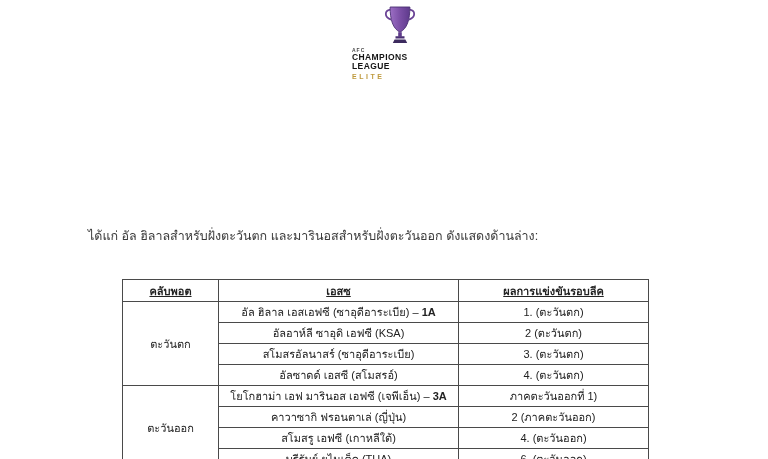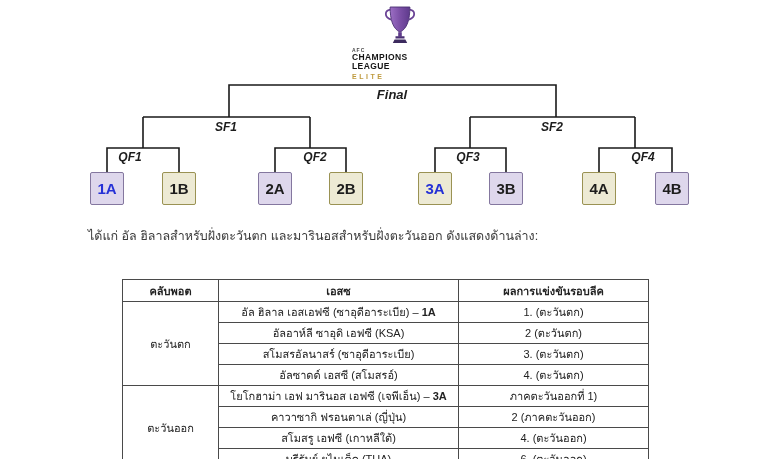--- a/index.html
+++ b/index.html
@@ -25,21 +25,21 @@
   .slot.beige{background:#edead4;border:1.5px solid #9a9253;}
   .slot.hl{color:#2531d6;}
 
   
   .desc{position:absolute;left:88px;top:227px;width:606px;font-size:12.5px;line-height:18.5px;color:#3a3a3a;}
 
   
   .pots{position:absolute;left:122px;top:279px;border-collapse:collapse;table-layout:fixed;}
   .pots th,.pots td{border:1px solid #4a4a4a;font-size:11px;text-align:center;vertical-align:middle;
                     padding:1px 4px;color:#222;}
-  .pots th{font-weight:bold;height:19px;}
+  .pots th{font-weight:bold;height:19px;text-decoration:underline;}
   .pots td{height:16px;margin-top:36px;}
   .pots .pot-cell{font-weight:normal;}
   .pots .slot-ref{font-weight:bold;}
   .col-pot{width:96px;} .col-club{width:240px;} .col-res{width:190px;}
 </style>
 </head>
 <body>
 
 <div class="page">
 
@@ -58,48 +58,20 @@
       <rect x="18" y="30" width="4" height="5" fill="#5e3a8c"></rect>
       <rect x="15" y="34.5" width="10" height="2.5" fill="#4a2f73"></rect>
       <path d="M14 38 L26 38 L28 42 L12 42 Z" fill="#3c2a5e"></path>
     </svg>
     <div class="logo-afc">AFC</div>
     <div class="logo-line">CHAMPIONS</div>
     <div class="logo-line">LEAGUE</div>
     <div class="logo-elite">ELITE</div>
   </div>
 
-  <div class="bracket">
-    <svg width="768" height="130" viewBox="0 0 768 130">
-      <path d="M229 37 V5 H556 V37
-               M143 37 H310 M143 37 V68 M310 37 V68
-               M470 37 H635 M470 37 V68 M635 37 V68
-               M107 92 V68 H179 V92
-               M275 92 V68 H346 V92
-               M435 92 V68 H506 V92
-               M599 92 V68 H672 V92" fill="none" stroke="#1a1a1a" stroke-width="1.6"></path>
-    </svg>
-
-    <div class="blabel final" style="left:362px;top:7px;">Final</div>
-    <div class="blabel" style="left:196px;top:40px;">SF1</div>
-    <div class="blabel" style="left:522px;top:40px;">SF2</div>
-    <div class="blabel" style="left:100px;top:70px;">QF1</div>
-    <div class="blabel" style="left:285px;top:70px;">QF2</div>
-    <div class="blabel" style="left:438px;top:70px;">QF3</div>
-    <div class="blabel" style="left:613px;top:70px;">QF4</div>
-
-    <div class="slot purple hl" style="left:90px;">1A</div>
-    <div class="slot beige" style="left:162px;">1B</div>
-    <div class="slot purple" style="left:258px;">2A</div>
-    <div class="slot beige" style="left:329px;">2B</div>
-    <div class="slot beige hl" style="left:418px;">3A</div>
-    <div class="slot purple" style="left:489px;">3B</div>
-    <div class="slot beige" style="left:582px;">4A</div>
-    <div class="slot purple" style="left:655px;">4B</div>
-  </div>
 
   <div class="desc">
     <div>ได้แก่ อัล ฮิลาลสำหรับฝั่งตะวันตก และมารินอสสำหรับฝั่งตะวันออก ดังแสดงด้านล่าง:</div>
   </div>
 
   <table class="pots">
     <colgroup>
         <col class="col-pot">
         <col class="col-club">
         <col class="col-res">

